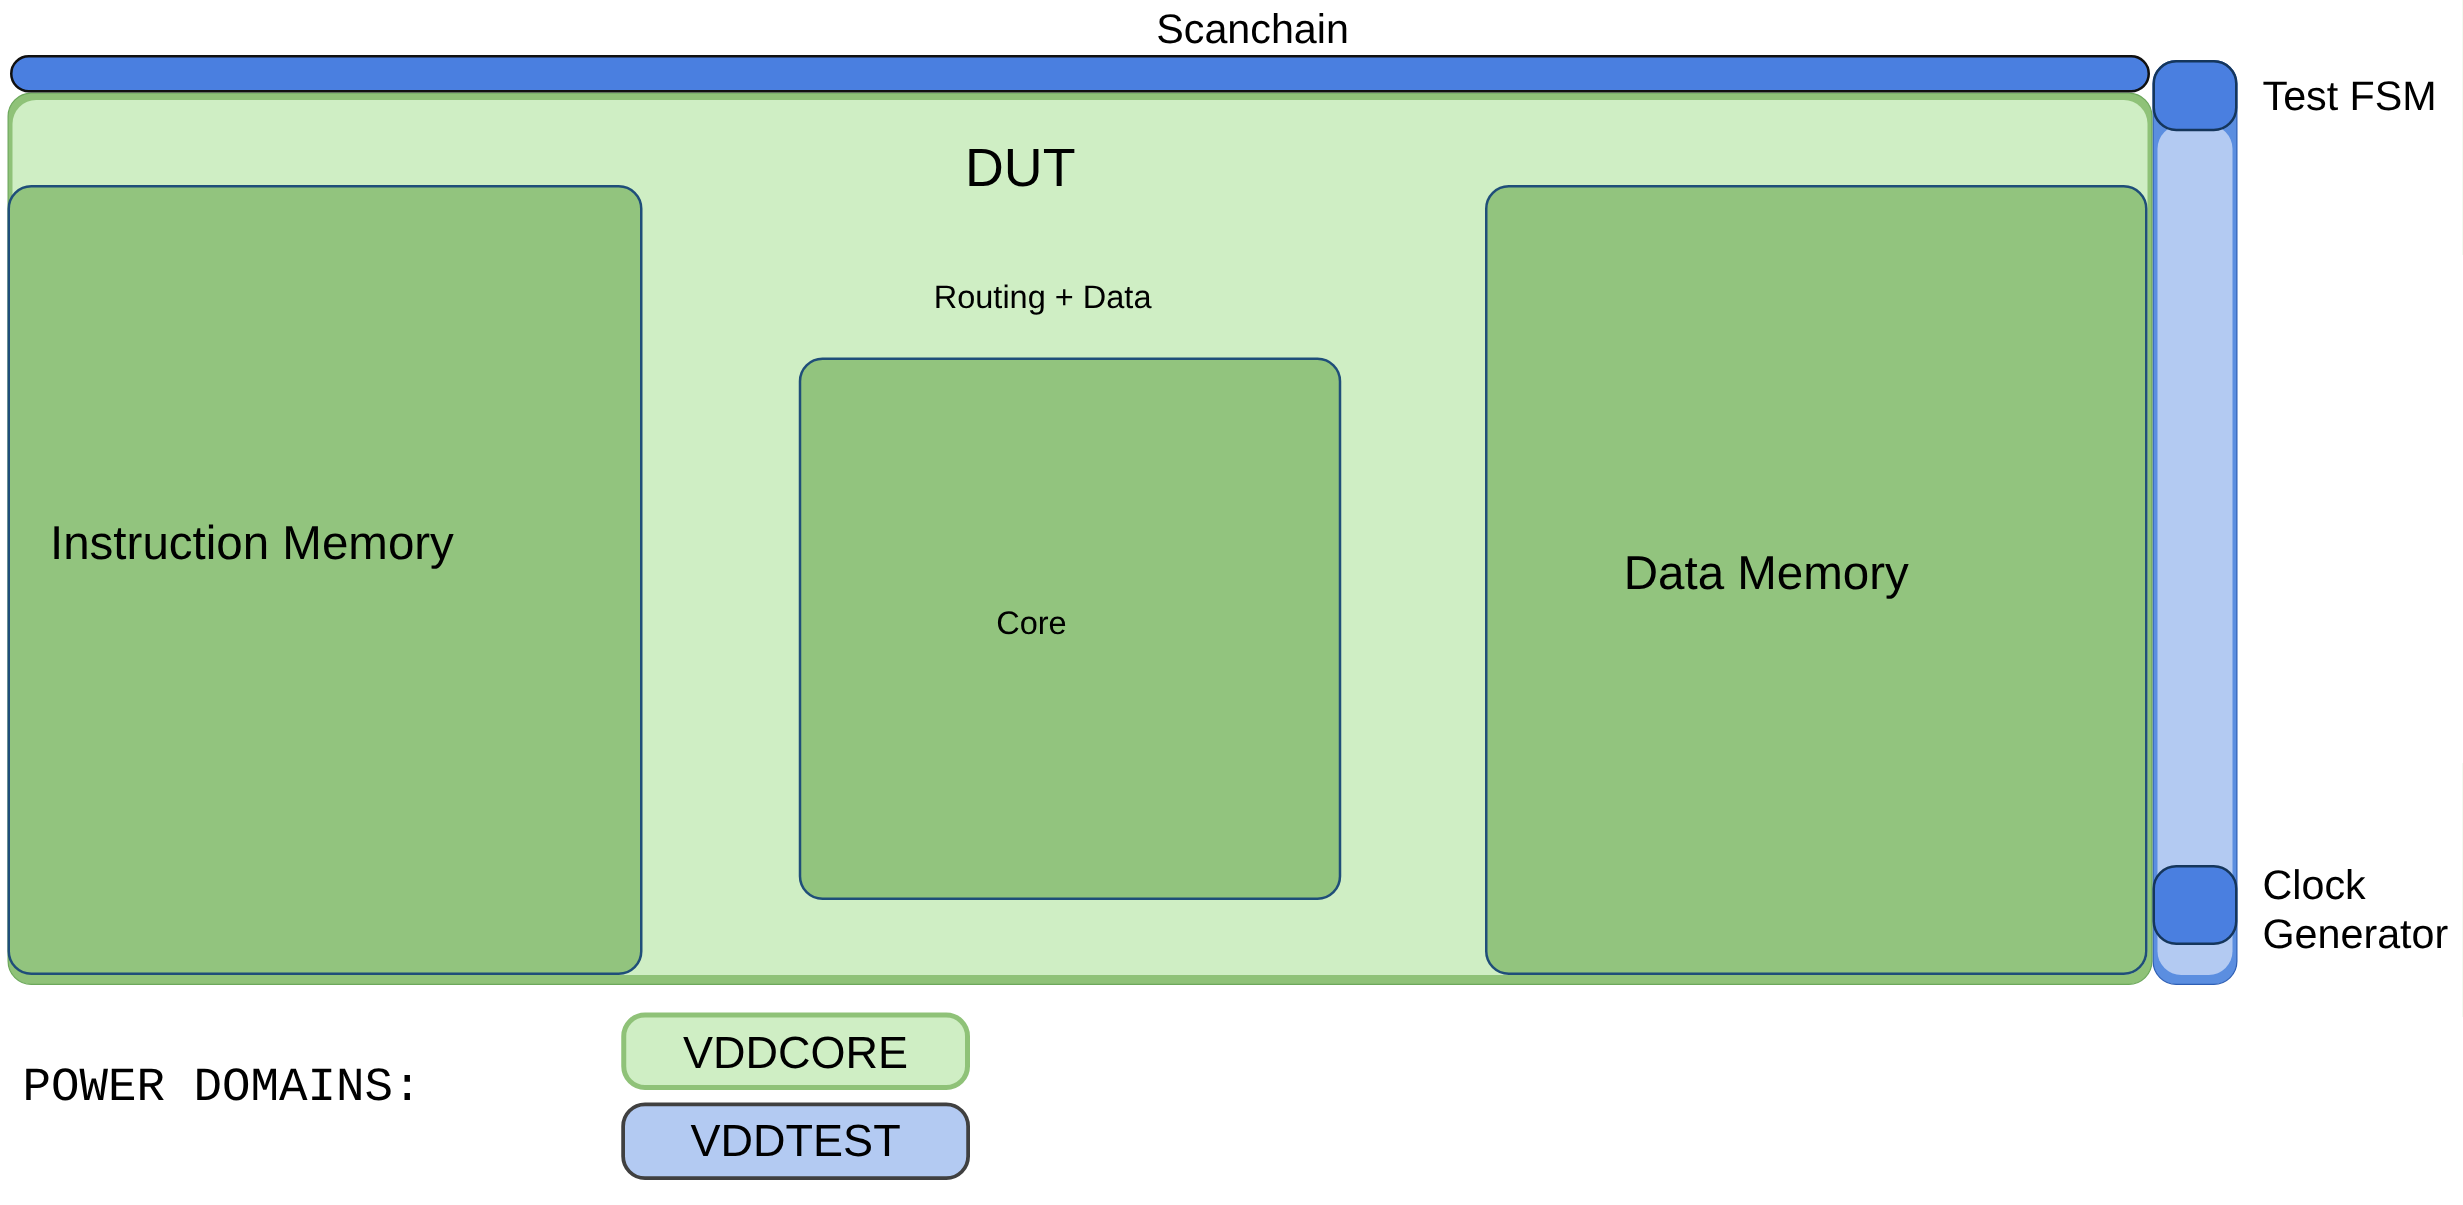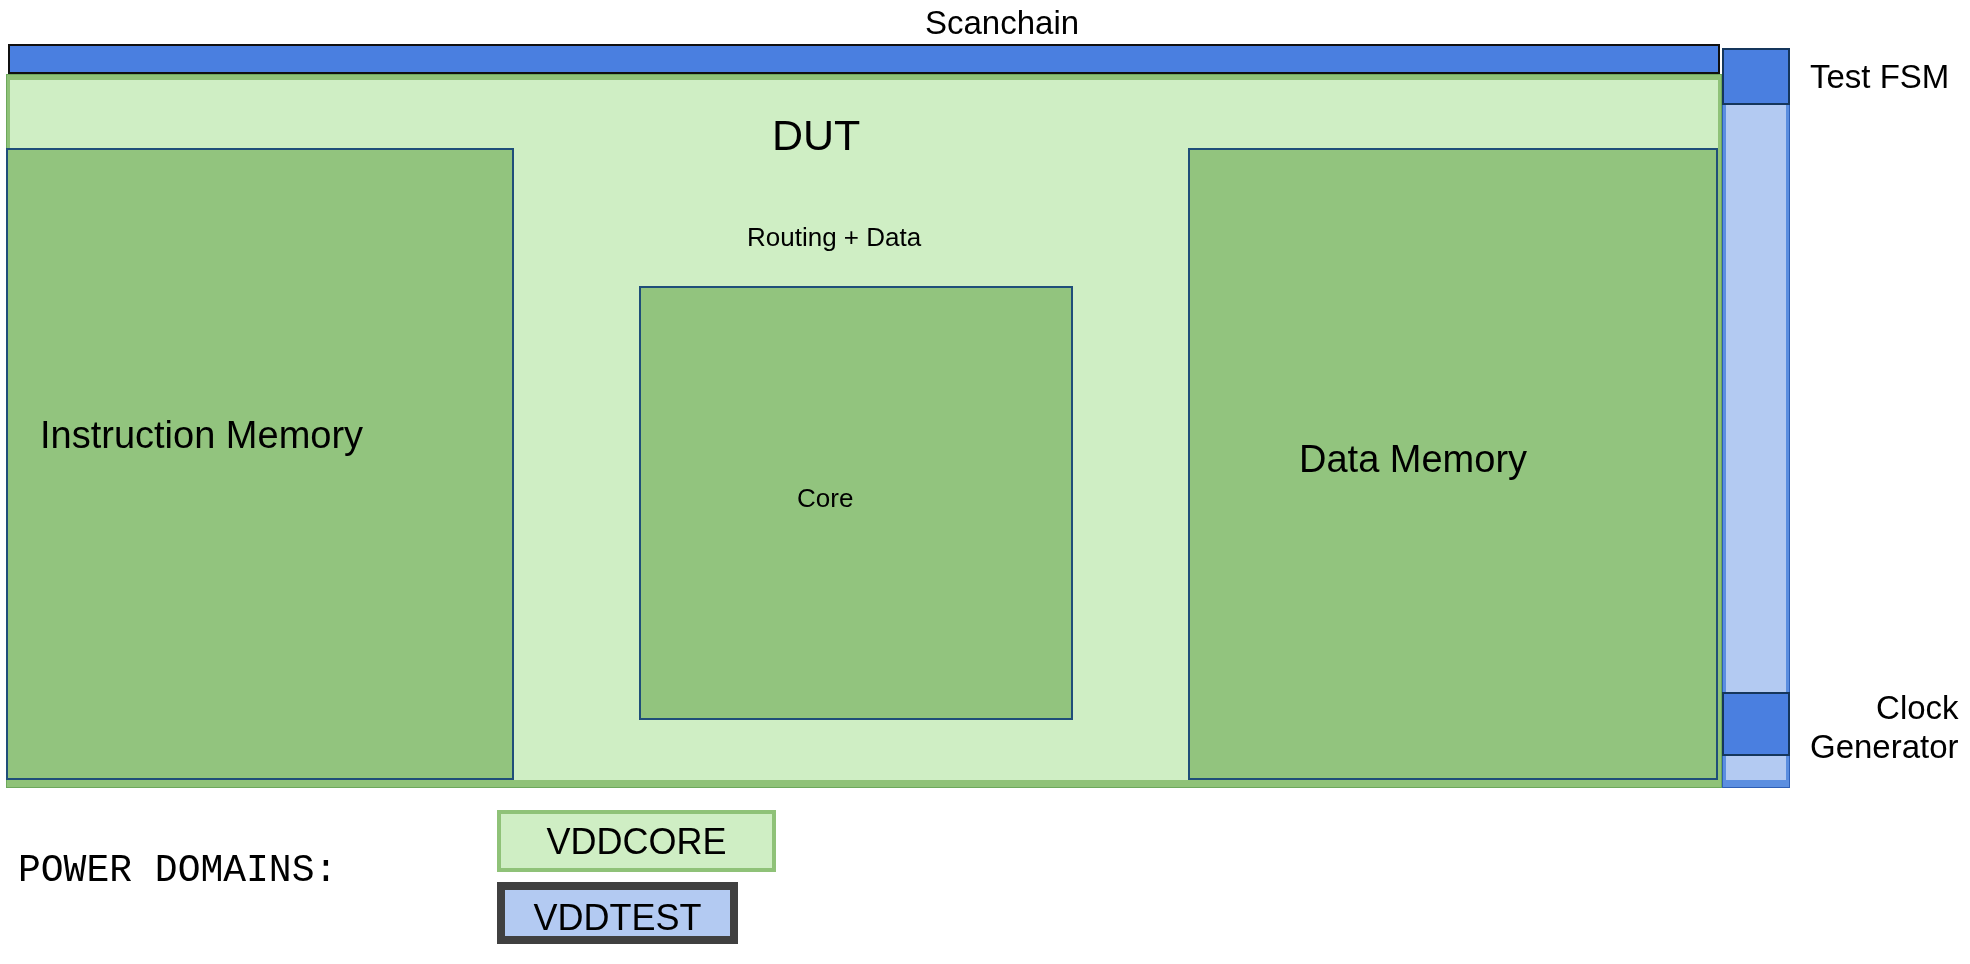--- a/index.html
+++ b/index.html
@@ -17,32 +17,32 @@
   }
 
   #stage {
     position: absolute;
     left: 0;
     top: 0;
     width: 1970px;
     height: 964px;
   }
 
-  .abs { position: absolute; box-sizing: border-box; }
+  .abs { position: absolute; box-sizing: border-box; border-radius: 19px; }
 
   
   .lbl {
     position: absolute;
     white-space: pre;
     line-height: 1.18;
     color: #000;
   }
   .lbl-scanchain { font-size: 33px; left: 925px; top: 4px; }
   .lbl-testfsm   { font-size: 33px; left: 1810px; top: 58px; }
-  .lbl-clockgen  { font-size: 33px; left: 1810px; top: 689px; text-align: right; }
+  .lbl-clockgen  { font-size: 33px; left: 1810px; top: 689px; }
   .lbl-dut       { font-size: 43px; left: 772px; top: 110px; }
   .lbl-routing   { font-size: 26px; left: 747px; top: 222px; }
   .lbl-imem      { font-size: 38px; left: 40px; top: 413px; }
   .lbl-dmem      { font-size: 38px; left: 1299px; top: 437px; }
   .lbl-core      { font-size: 26px; left: 797px; top: 483px; }
   .lbl-powerdom  { font-size: 38px; left: 18px; top: 849px; font-family: Liberation Mono, monospace; }
 
   
 
   
@@ -110,23 +110,23 @@
     border: 2px solid #15365c;
   }
 
   
   .legend-vddcore {
     left: 497px; top: 810px; width: 279px; height: 62px;
     background: #cfeec4;
     border: 4px solid #8fc278;
   }
   .legend-vddtest {
-    left: 497px; top: 882px; width: 241px; height: 62px;
+    left: 497px; top: 882px; width: 279px; height: 62px;
     background: #b3caf2;
-    border: 8px solid #404040;
+    border: 3px solid #404040;
   }
   .legend-text {
     position: absolute;
     width: 100%;
     text-align: center;
     font-size: 36px;
     line-height: 56px;
     color: #000;
   }
 </style>

